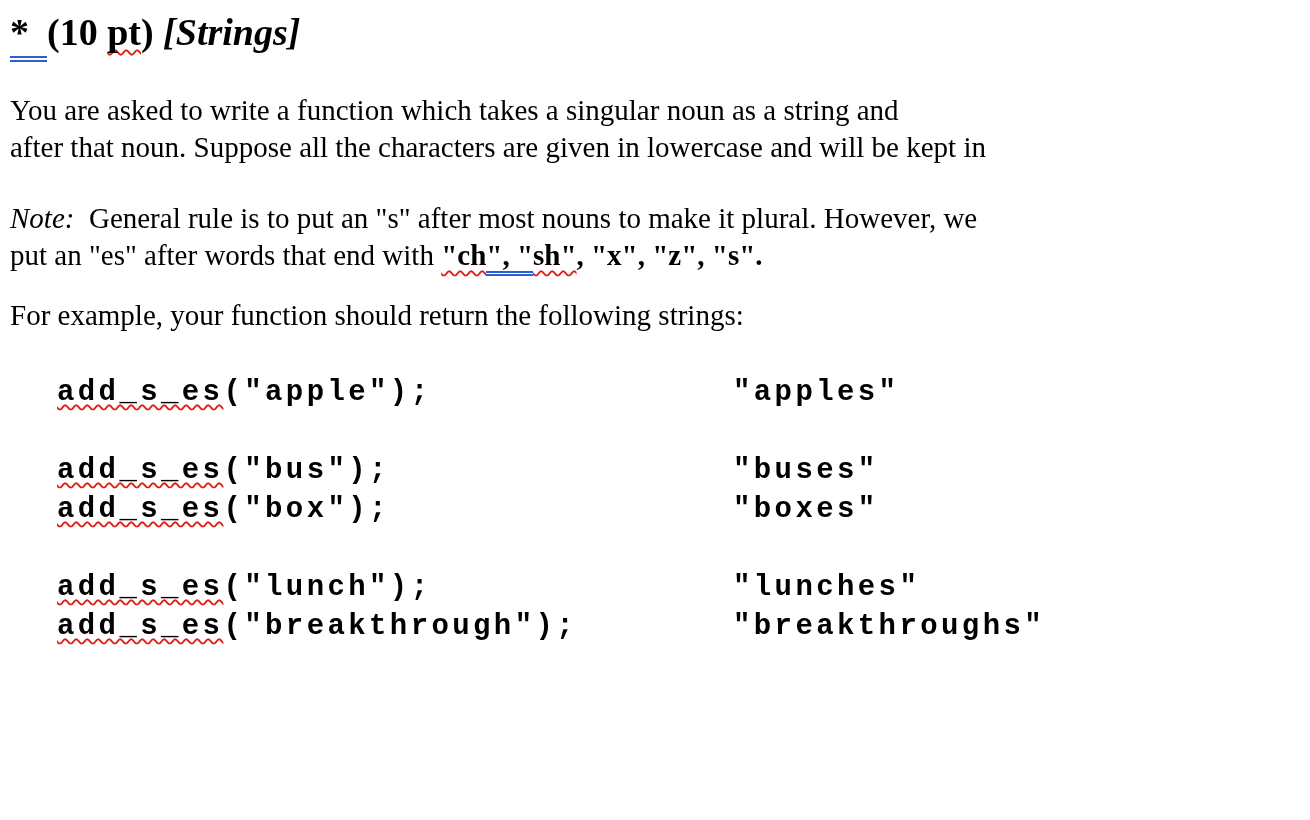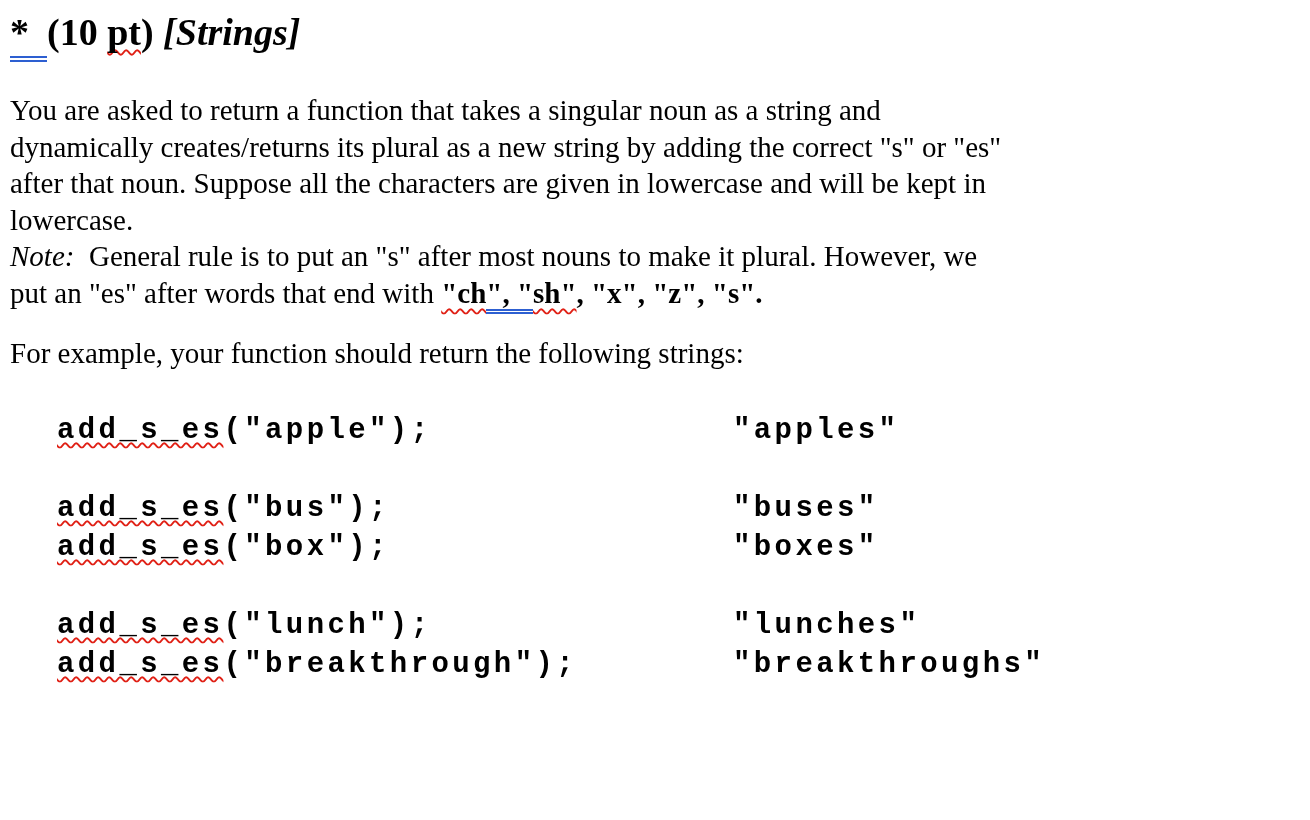--- a/index.html
+++ b/index.html
@@ -50,21 +50,21 @@
   
   .dbl-blue-inline { border-bottom: 5px double var(--blue); }
   
   .para {
     font-size: 29px;
     line-height: 36.5px;
     margin: 0;
   }
   .para .tl { white-space: pre-wrap; }
   .p-intro   { margin-top: 30px; }
-  .p-note    { }
+  .p-note    { margin-top: 35px; }
   .p-example { margin-top: 24px; }
   .italic { font-style: italic; }
   .bold   { font-weight: bold; }
   
   .code-block {
     margin-top: 39px;
     font-family: "Liberation Mono", monospace;
     font-weight: bold;
     font-size: 29px;
     line-height: 39px;
@@ -87,24 +87,22 @@
   }
 </style>
 </head>
 <body>
 
 <div class="page">
 
   <h1 class="qhead"><span class="marker"><span>*</span></span><span>(10 </span><span class="sq-red">pt</span><span>) </span><span class="title-italic">[Strings]</span></h1>
 
   <div class="para p-intro">
-    <div class="tl">You are asked to return a function that takes a singular noun as a string and</div>
-    <div class="tl">dynamically creates/returns its plural as a new string by adding the correct "s" or "es"</div>
+    <div class="tl">You are asked to write a function which takes a singular noun as a string and</div>
     <div class="tl">after that noun. Suppose all the characters are given in lowercase and will be kept in</div>
-    <div class="tl">lowercase.</div>
   </div>
 
   <div class="para p-note">
     <div class="tl"><span class="italic">Note:</span><span>  General rule is to put an "s" after most nouns to make it plural. However, we</span></div>
     <div class="tl"><span>put an "es" after words that end with </span><span class="bold"><span class="sq-red">"ch</span><span class="dbl-blue-inline">", "</span><span class="sq-red">sh"</span><span>, "x", "z", "s".</span></span></div>
   </div>
 
   <div class="para p-example">
     <div class="tl">For example, your function should return the following strings:</div>
   </div>

